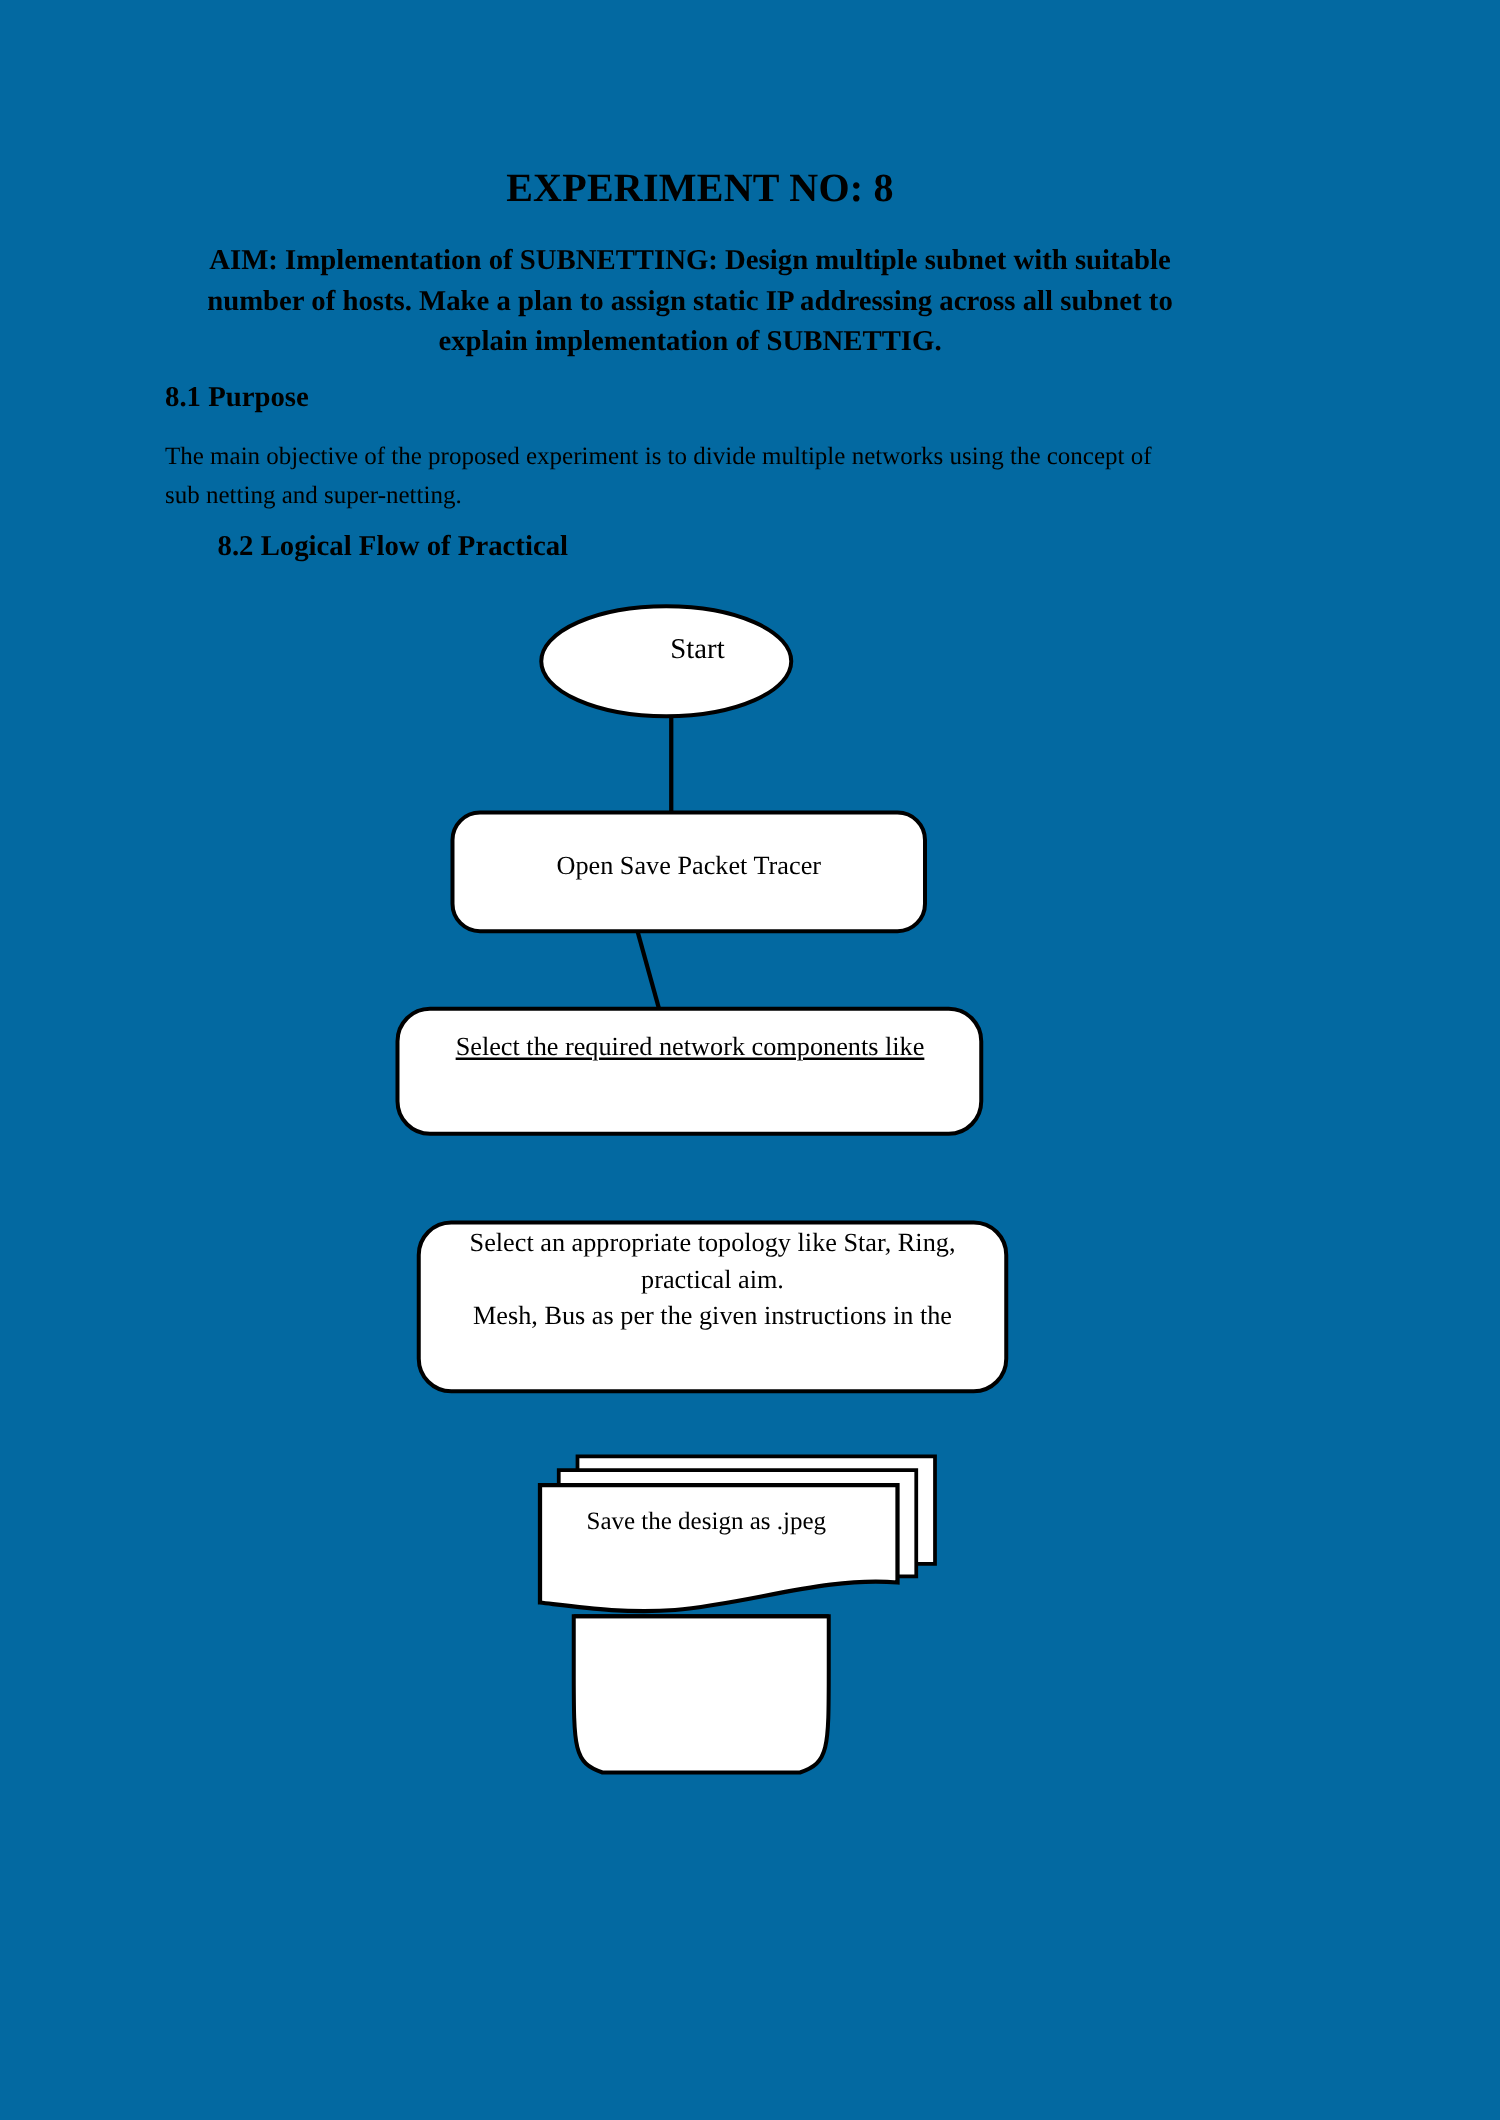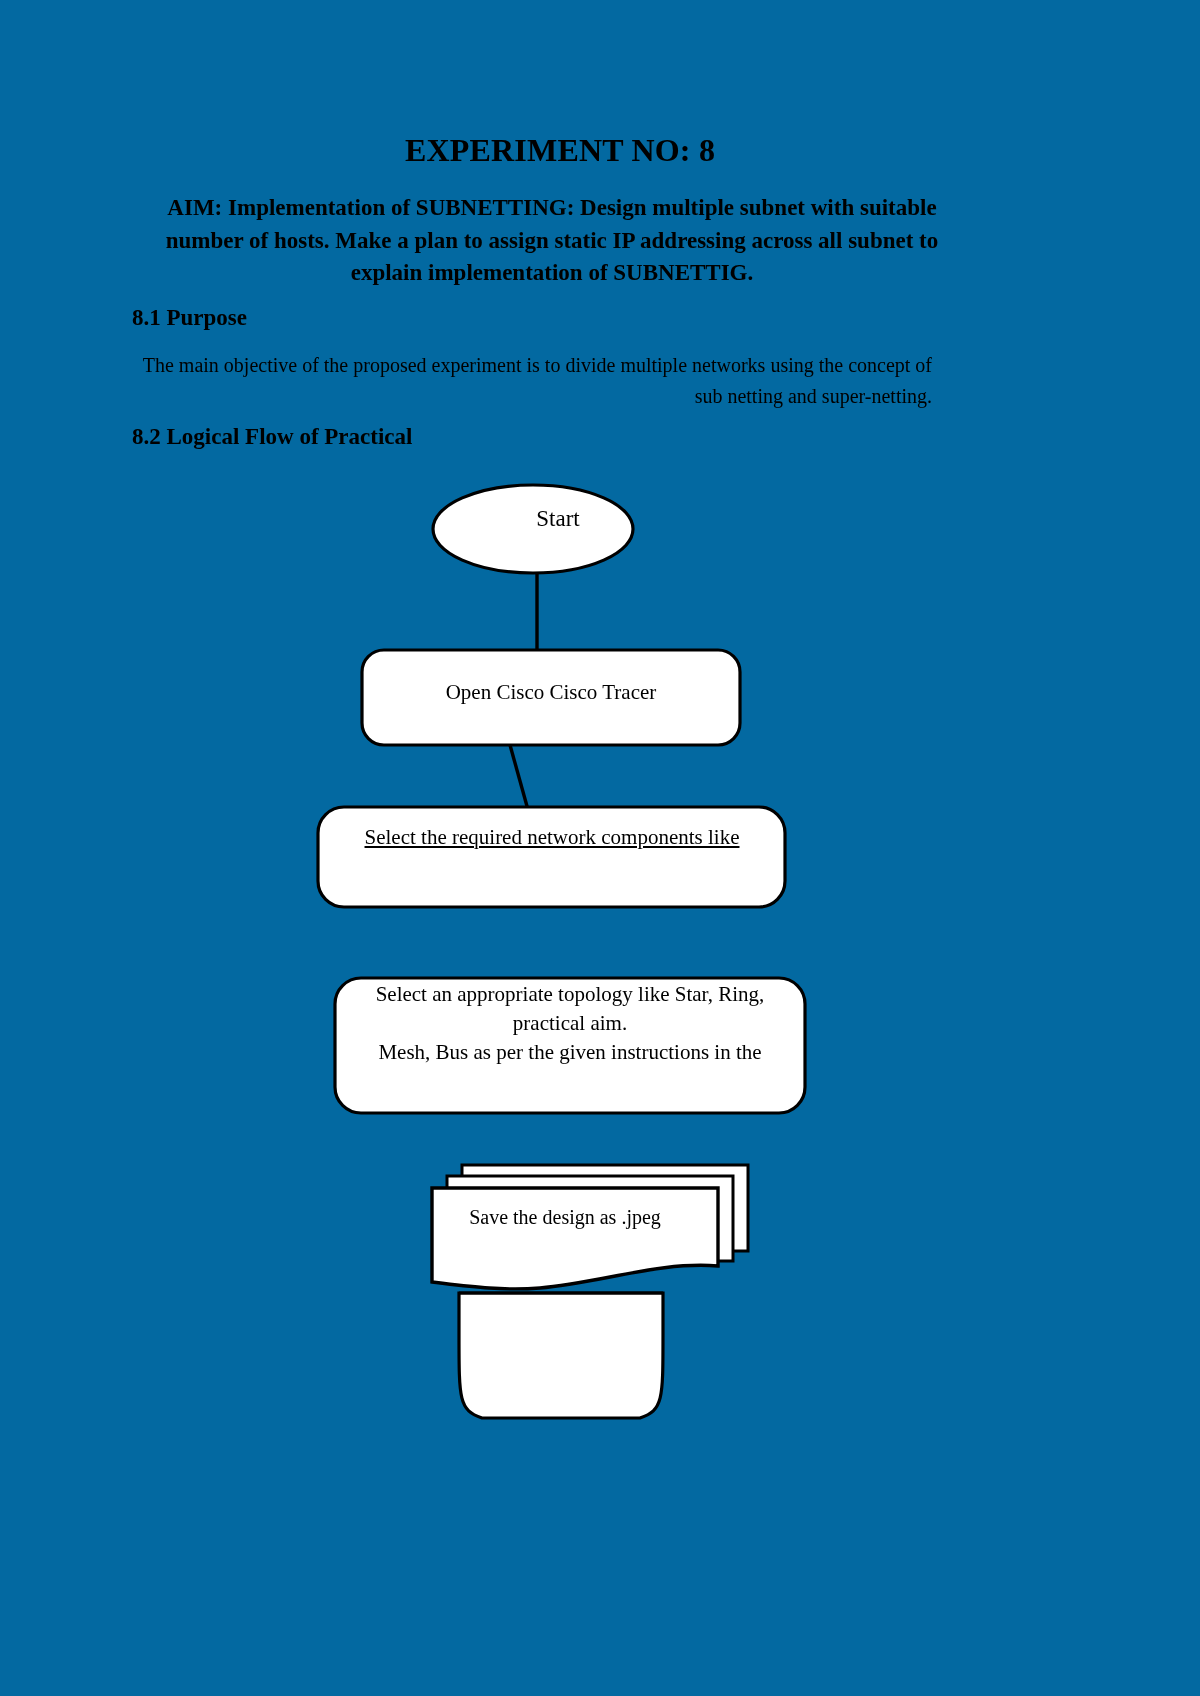--- a/index.html
+++ b/index.html
@@ -51,30 +51,30 @@
 
   .h-sub {
     position: absolute;
     left: 132px;
     width: 840px;
     font-size: 23px;
     font-weight: bold;
     line-height: 1.3;
   }
   .h-purpose { top: 303px; }
-  .h-flow    { top: 422px; }
+  .h-flow    { top: 422px; margin-left: 42px; }
 
   .body-para {
     position: absolute;
     left: 132px;
     top: 350px;
     width: 800px;
     font-size: 20px;
     line-height: 1.55;
-    text-align: right;
+    text-align: left;
   }
 
   
   .flow {
     position: absolute;
     left: 0;
     top: 455px;
     width: 1200px;
     height: 1000px;
   }
@@ -191,19 +191,19 @@
       <div>Select an appropriate topology like Star, Ring,</div>
       <div>practical aim.</div>
       <div>Mesh, Bus as per the given instructions in the</div>
     </div>
 
     <div class="shape-label lbl-save">Save the design as .jpeg</div>
   </div>
 
   <div class="shape-label lbl-start">Start</div>
 
-  <div class="shape-label lbl-open">Open Cisco Cisco Tracer</div>
+  <div class="shape-label lbl-open">Open Save Packet Tracer</div>
 
   <div class="shape-label lbl-components">
     <div>Select the required network components like</div>
   </div>
 
 </div>
 
 </body></html>

